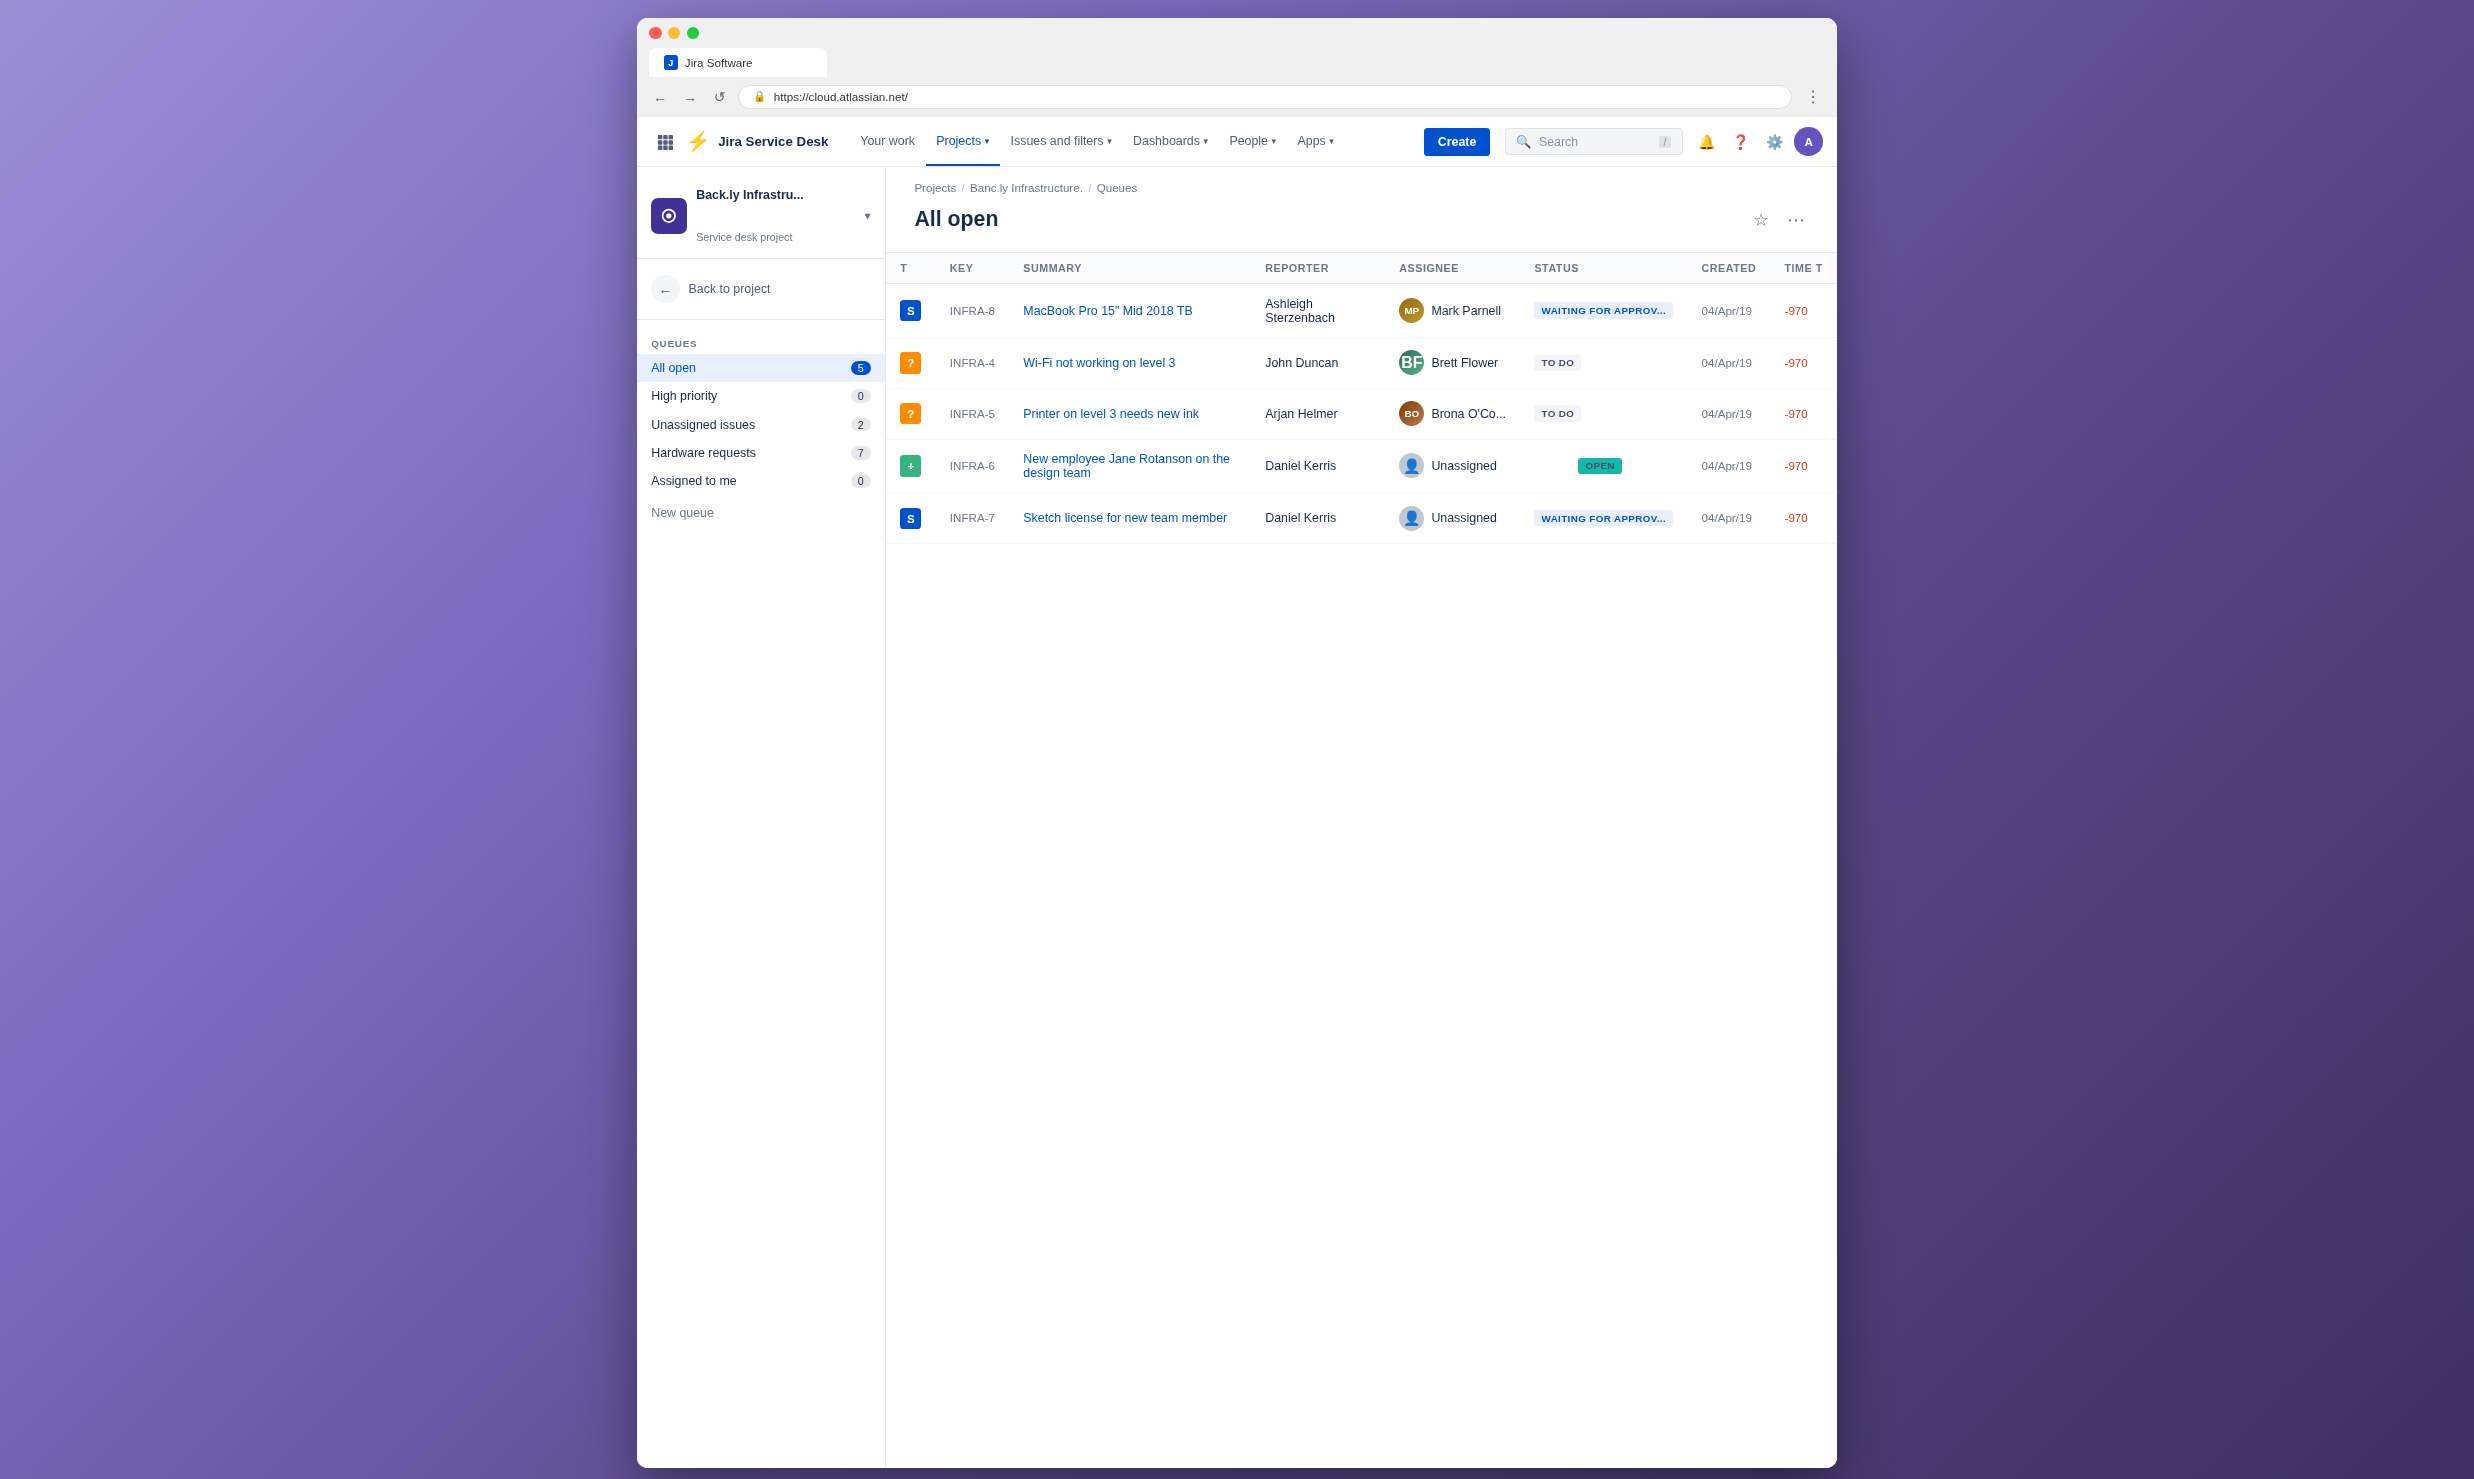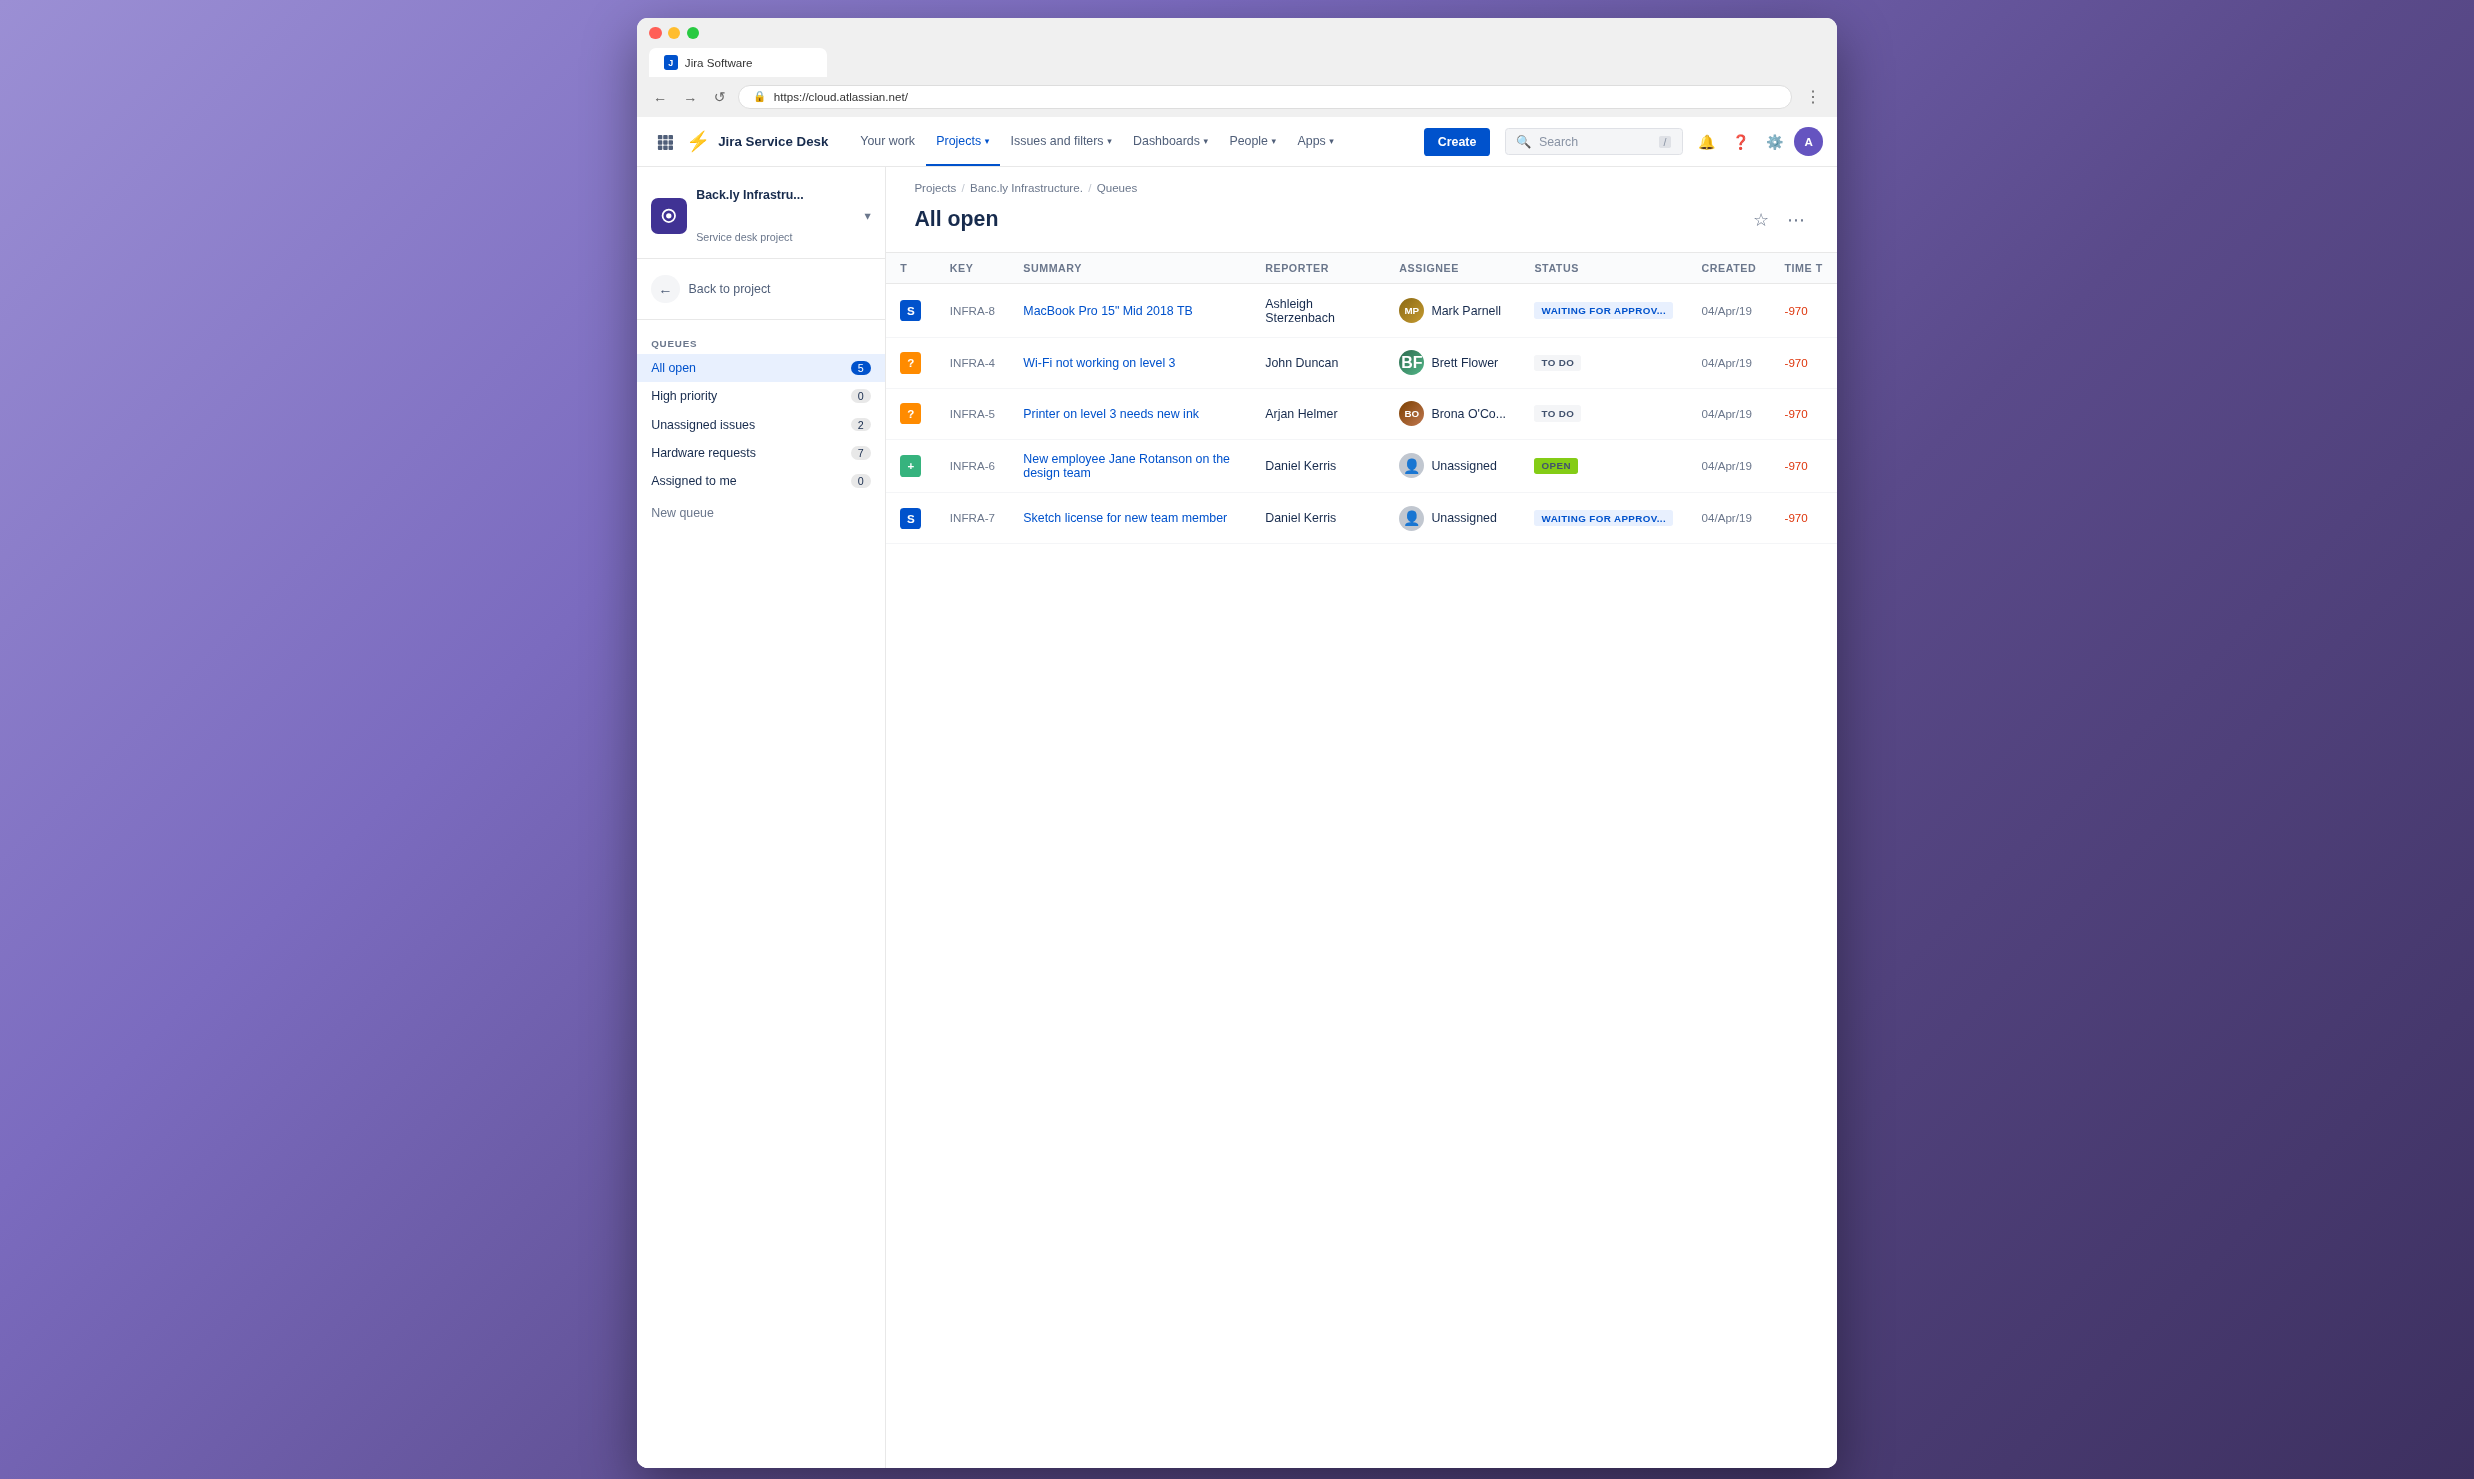--- a/index.html
+++ b/index.html
@@ -420,22 +420,23 @@
     }
     .status-waiting {
       background: #e8f0fe;
       color: #0052cc;
     }
     .status-todo {
       background: #f4f5f7;
       color: #42526e;
     }
     .status-open {
-      background: #84cc16;
+      background: #14b8a6;
       color: #42526e;
+      margin-left: 44px;
     }
     .date-cell {
       color: #6b778c;
       font-size: 11.6px;
       white-space: nowrap;
     }
     .time-cell {
       color: #de350b;
       font-size: 11.6px;
       white-space: nowrap;

